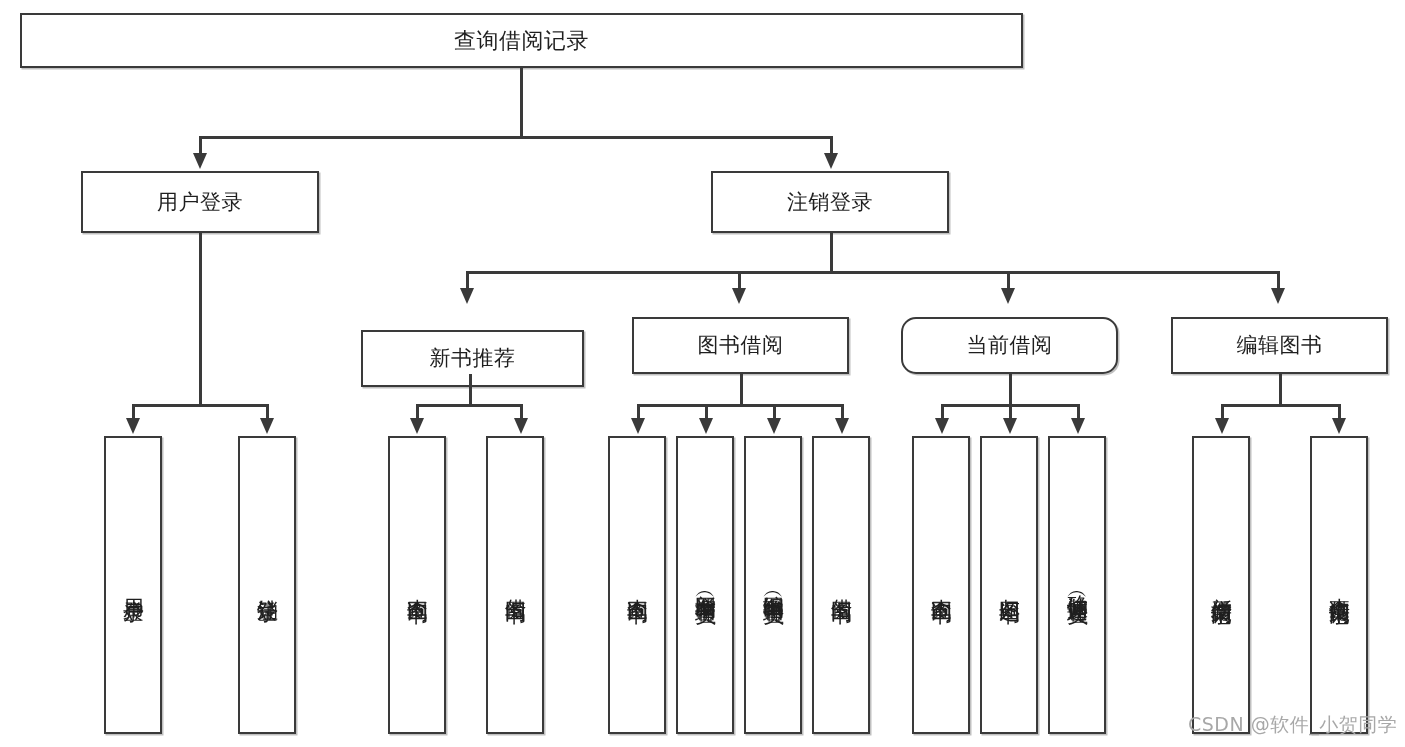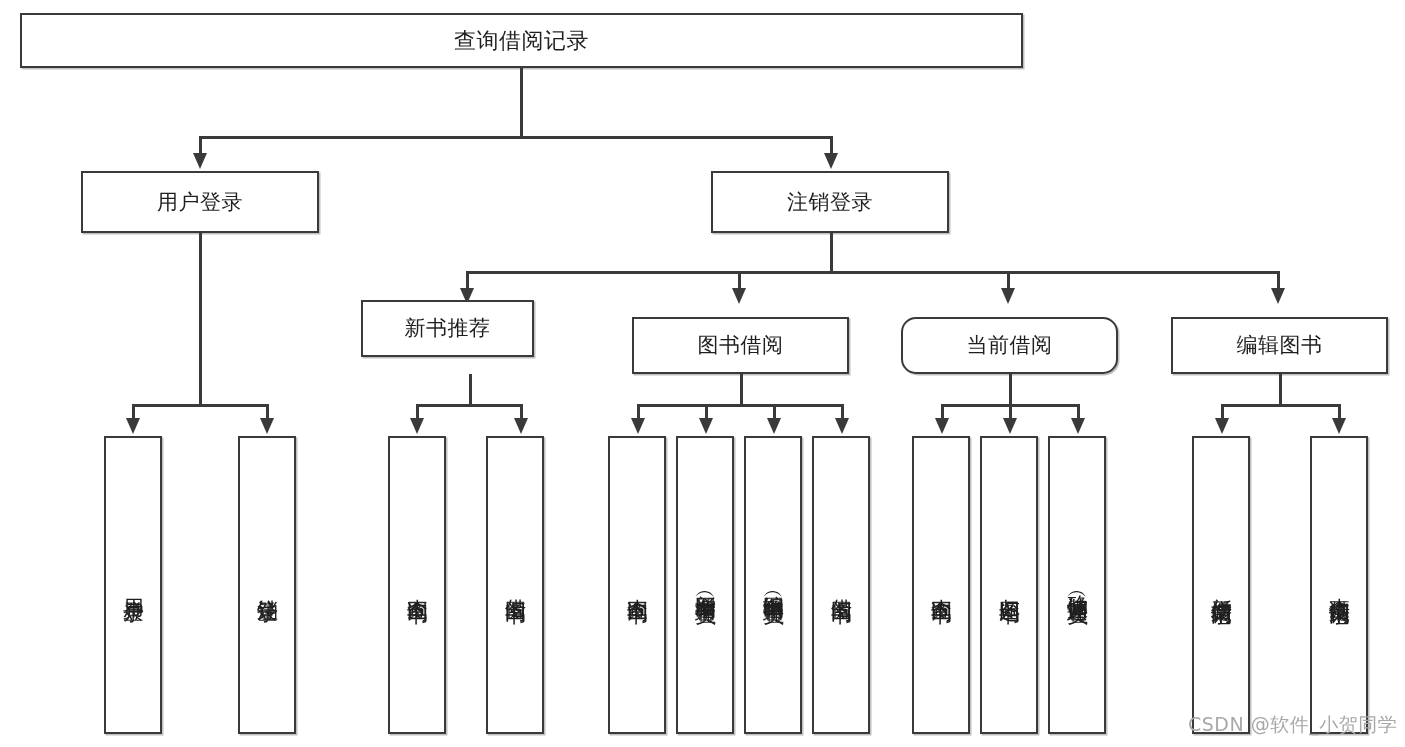--- a/index.html
+++ b/index.html
@@ -114,21 +114,21 @@
   <div class="ln h" style="left:466px;top:271px;width:813px;"></div>
   <div class="ln v" style="left:466px;top:271px;height:18px;"></div>
   <div class="ln v" style="left:738px;top:271px;height:18px;"></div>
   <div class="ln v" style="left:1007px;top:271px;height:18px;"></div>
   <div class="ln v" style="left:1277px;top:271px;height:18px;"></div>
   <div class="arrow" style="left:460px;top:288px;"></div>
   <div class="arrow" style="left:732px;top:288px;"></div>
   <div class="arrow" style="left:1001px;top:288px;"></div>
   <div class="arrow" style="left:1271px;top:288px;"></div>
 
-  <div class="node" style="left:361px;top:300px;width:173px;height:57px;align-items:center;">
+  <div class="node" style="left:361px;top:330px;width:223px;height:57px;align-items:center;">
     <span class="label">新书推荐</span>
   </div>
   <div class="node" style="left:632px;top:317px;width:217px;height:57px;">
     <span class="label">图书借阅</span>
   </div>
   <div class="node" style="left:901px;top:317px;width:217px;height:57px;border-radius:15px;">
     <span class="label">当前借阅</span>
   </div>
   <div class="node" style="left:1171px;top:317px;width:217px;height:57px;">
     <span class="label">编辑图书</span>

